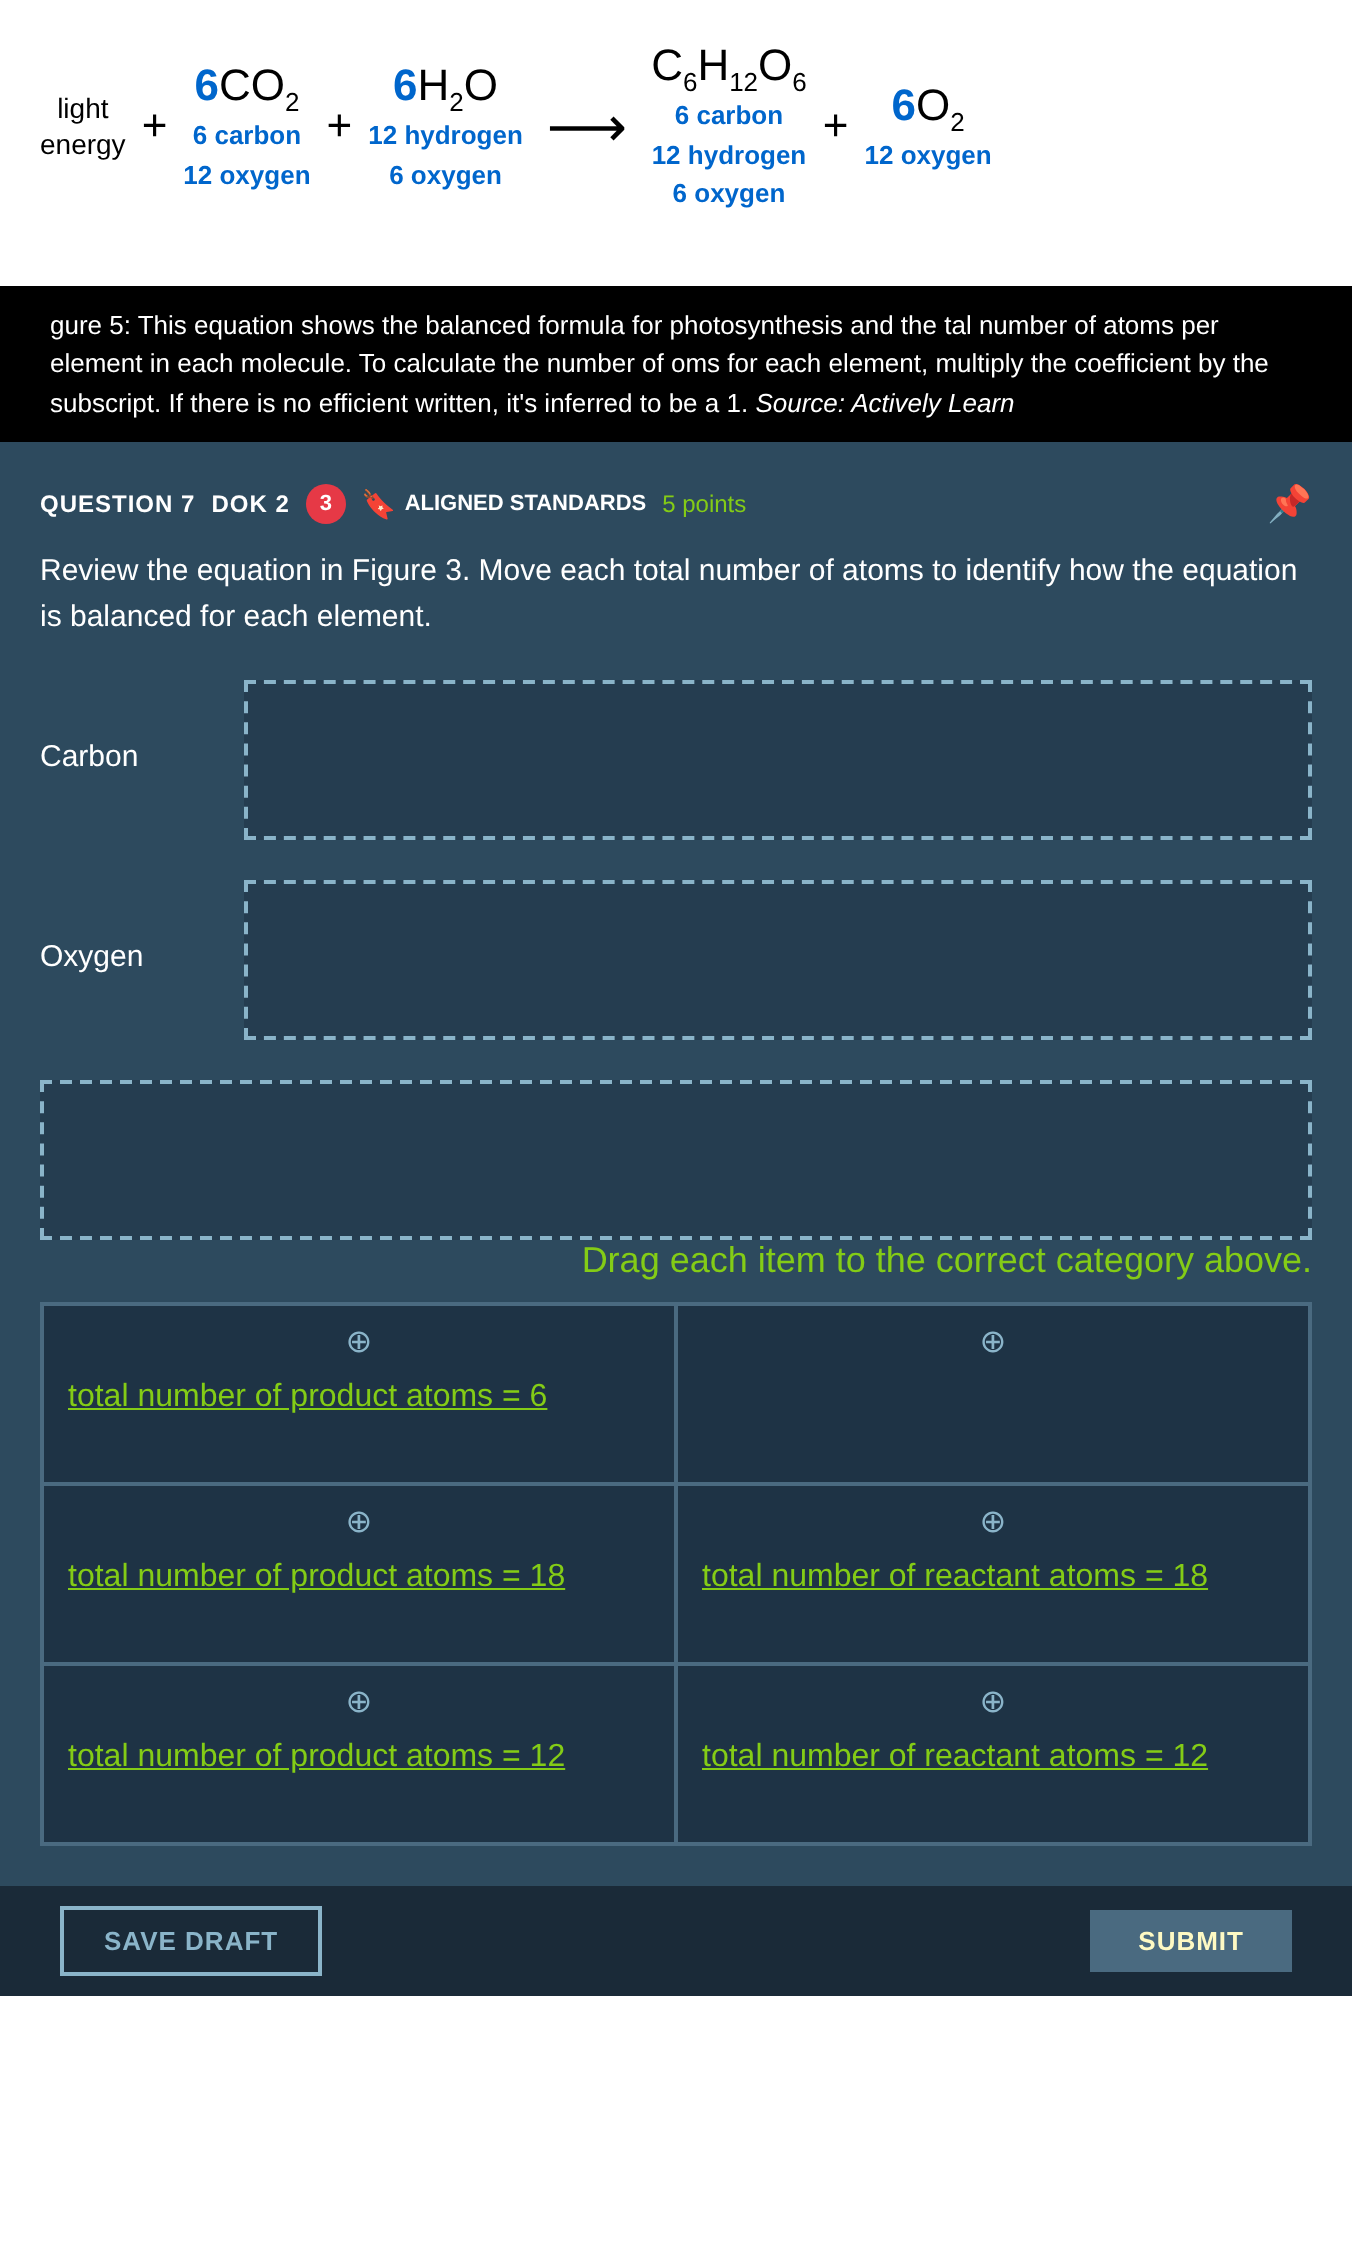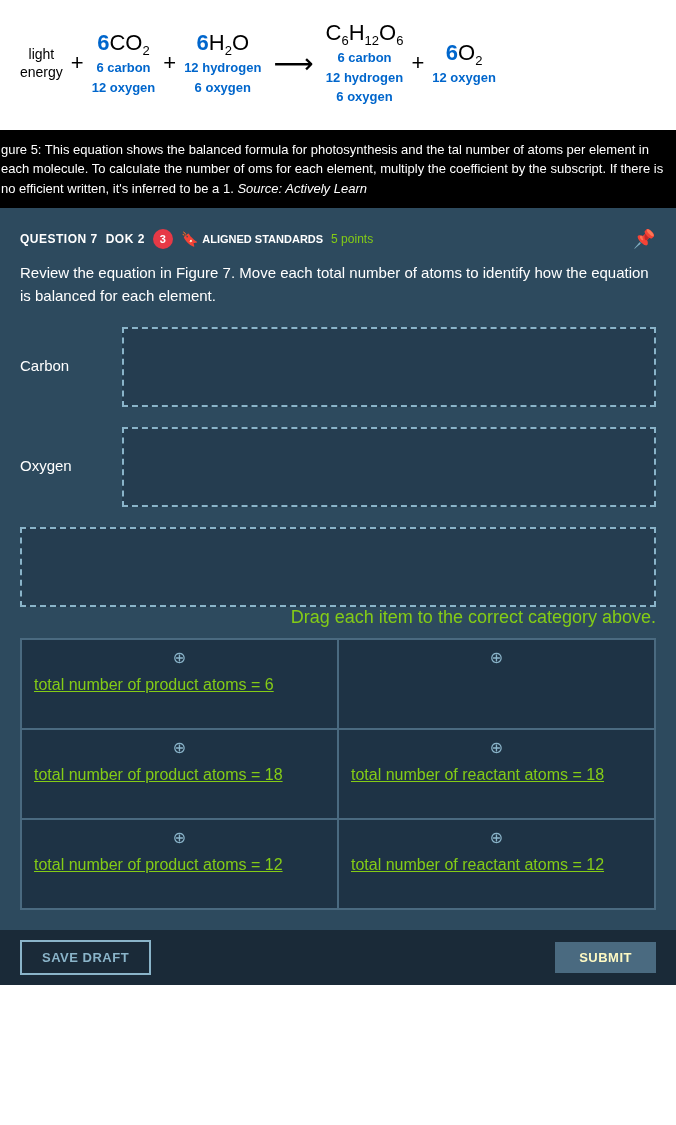--- a/index.html
+++ b/index.html
@@ -69,23 +69,23 @@
       font-weight: bold;
       text-align: center;
       line-height: 1.5;
     }
 
     
     .caption-box {
       background: #000;
       color: #fff;
       font-size: 13px;
-      padding: 10px 1px;
+      padding: 10px 25px;
       line-height: 1.5;
-      margin-top: 13px;
+      margin-top: 26px;
     }
 
     .caption-box em {
       font-style: italic;
     }
 
     
     .question-section {
       background: #2d4a5e;
       color: #fff;
@@ -213,21 +213,21 @@
       line-height: 1.5;
       text-decoration: underline;
     }
 
     
     .bottom-bar {
       background: #1a2a38;
       display: flex;
       align-items: center;
       justify-content: space-between;
-      padding: 10px 20px;
+      padding: 10px 30px;
       position: relative;
     }
 
     .save-draft-btn {
       background: transparent;
       border: 2px solid #8ab4c9;
       color: #8ab4c9;
       padding: 8px 20px;
       font-size: 13px;
       font-weight: bold;
@@ -306,21 +306,21 @@
     <span class="question-label">DOK 2</span>
     <div class="dok-badge">3</div>
     <div class="aligned-standards">
       <span style="font-size:14px;">🔖</span>
       <span>ALIGNED STANDARDS</span>
     </div>
     <span class="points-label">5 points</span>
     <span class="pin-icon">📌</span>
   </div>
 
-  <div class="question-text">Review the equation in Figure 7. Move each total number of atoms to identify how the equation is balanced for each element.</div>
+  <div class="question-text">Review the equation in Figure 3. Move each total number of atoms to identify how the equation is balanced for each element.</div>
 
   <div class="drop-zones">
 
     <div class="drop-row">
       <div class="element-label">Carbon</div>
       <div class="drop-zone"></div>
     </div>
 
     <div class="drop-row">
       <div class="element-label">Oxygen</div>

